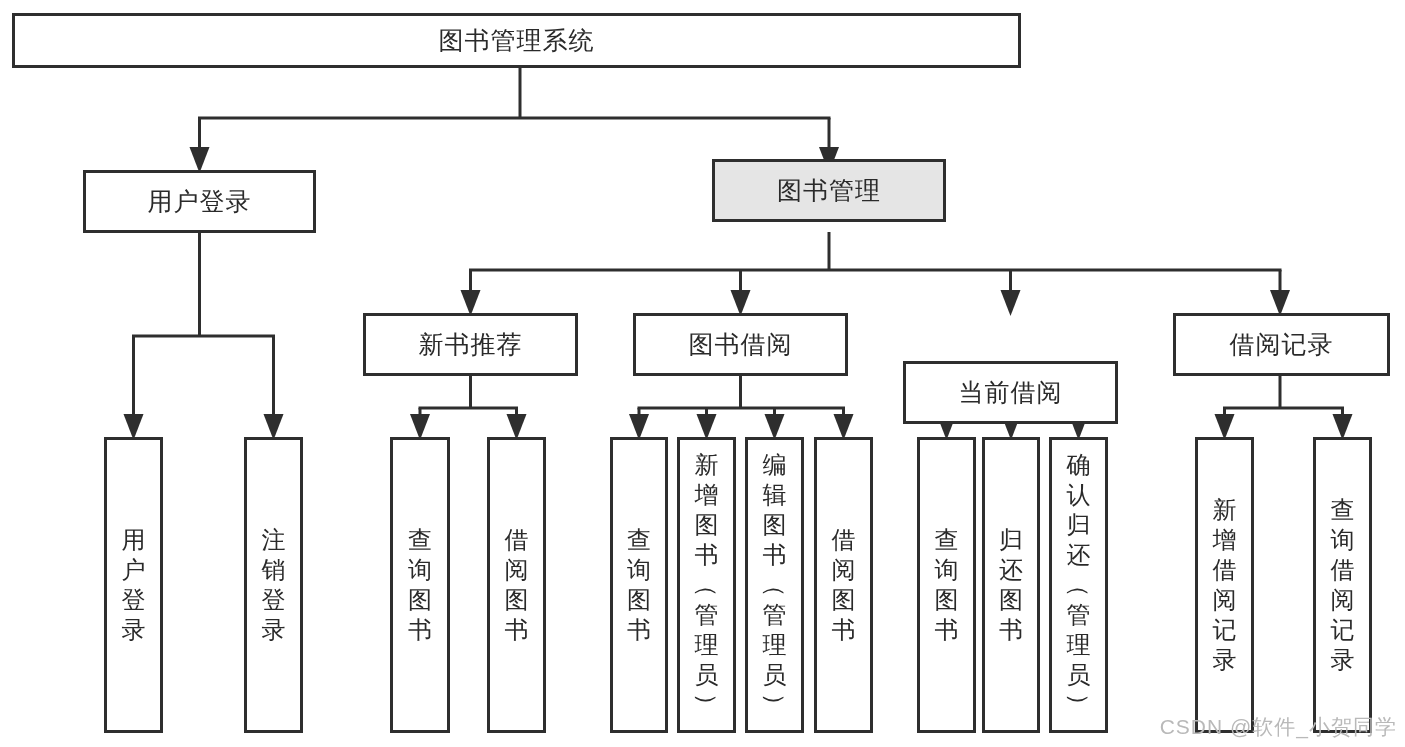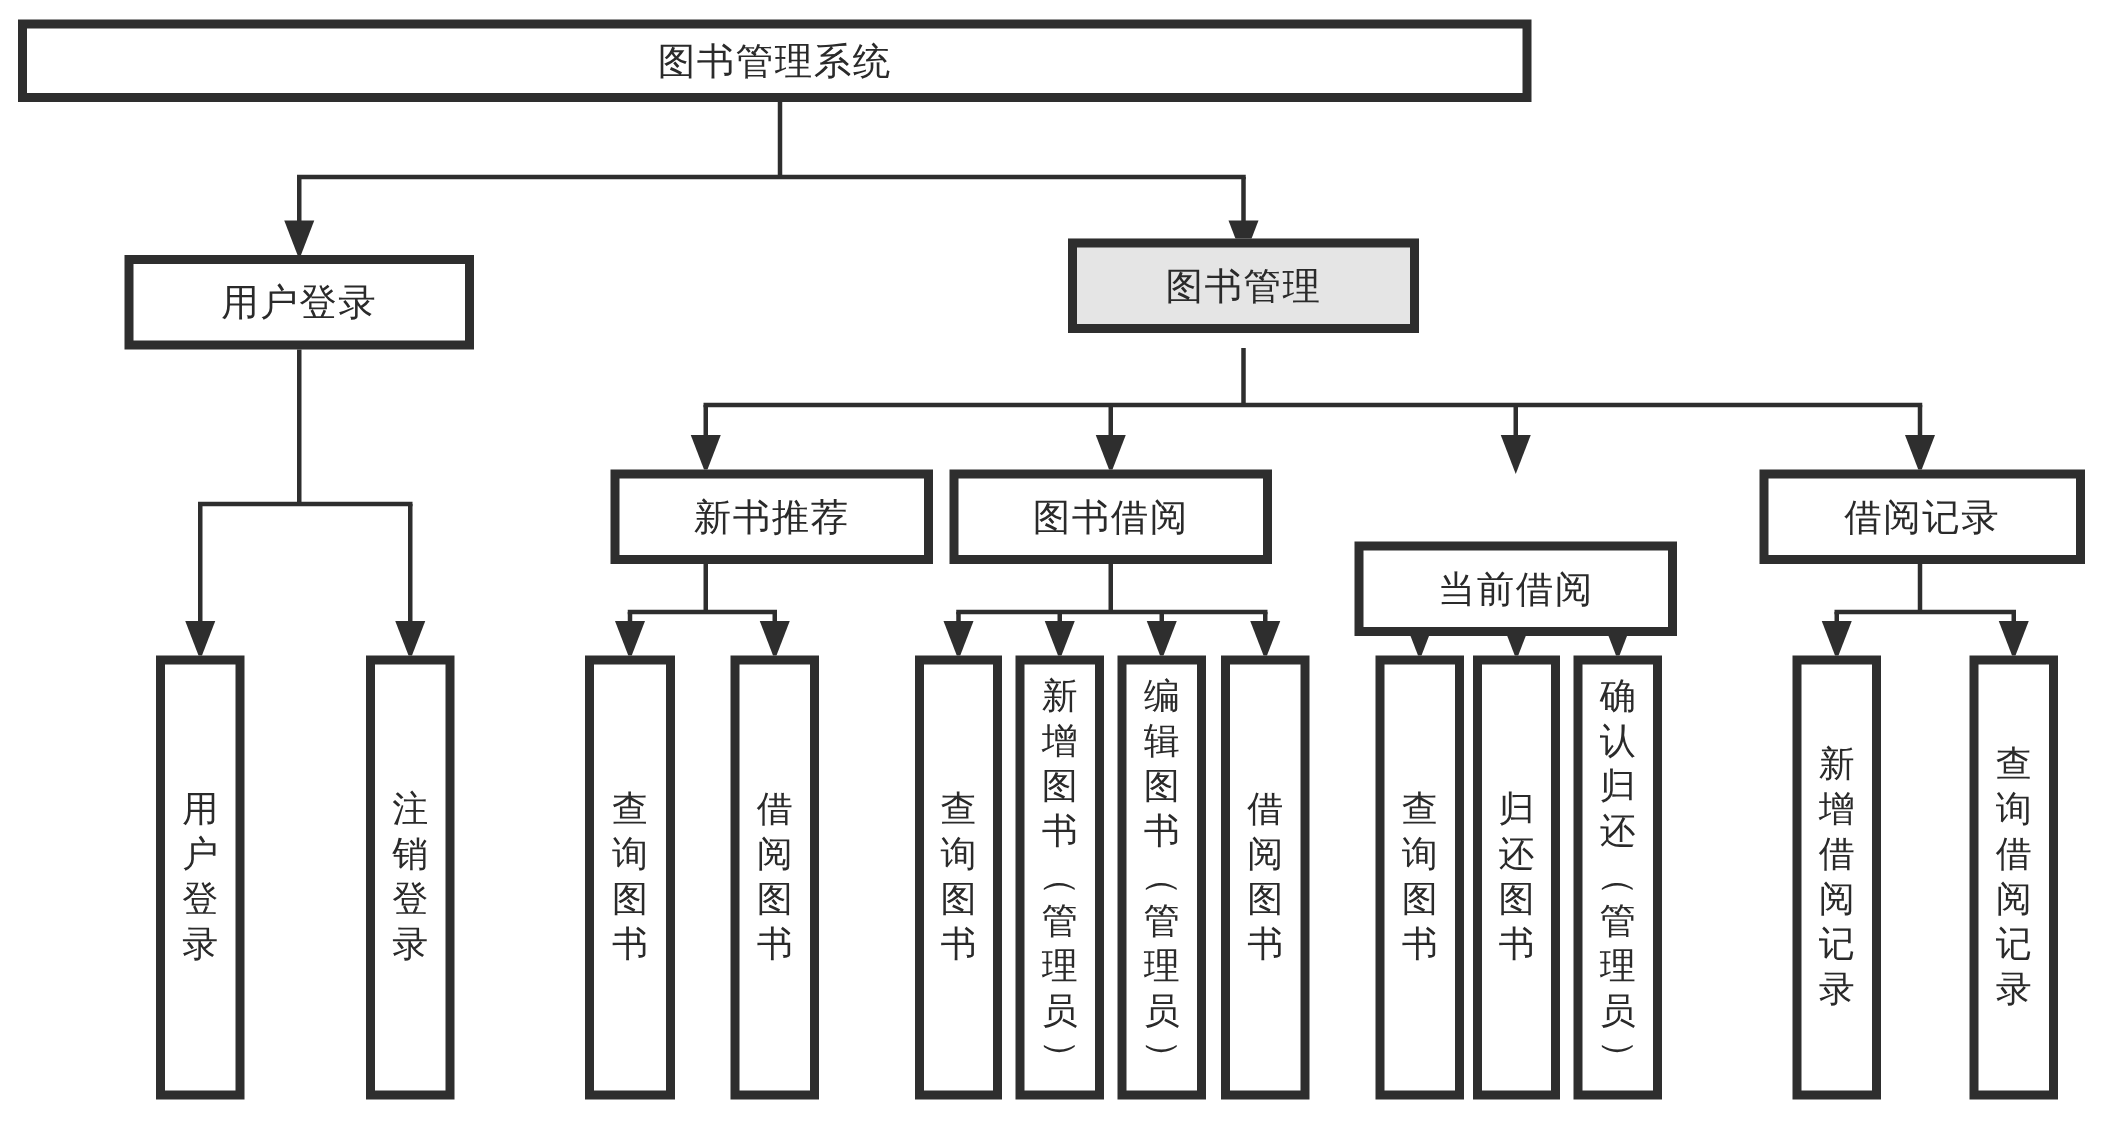--- a/index.html
+++ b/index.html
@@ -10,21 +10,21 @@
     overflow:hidden;
     font-family:"Liberation Sans",sans-serif;
   }
   #connectors{
     position:absolute;left:0;top:0;width:1405px;height:747px;
   }
   .node{
     position:absolute;
     box-sizing:border-box;
     background:#ffffff;
-    border:6px solid #4c1d95;
+    border:3px solid #4c1d95;
     display:flex;
     align-items:center;
     justify-content:center;
     color:#2a2a2a;
   }
   .node.hbox{
     font-size:25px;
     letter-spacing:1px;
     white-space:nowrap;
   }
@@ -116,21 +116,21 @@
   <div id="nodes">
       <div class="node hbox" style="left: 12px; top: 13px; width: 1009px; height: 55px; border-color: rgb(46, 46, 46); background: rgb(255, 255, 255); color: rgb(42, 42, 42);">
         <span class="lbl">图书管理系统</span>
       </div>
       <div class="node hbox" style="left: 83px; top: 170px; width: 233px; height: 63px; border-color: rgb(46, 46, 46); background: rgb(255, 255, 255); color: rgb(42, 42, 42);">
         <span class="lbl">用户登录</span>
       </div>
       <div class="node hbox" style="left: 712px; top: 159px; width: 234px; height: 63px; border-color: rgb(46, 46, 46); background: #e5e5e5; color: rgb(42, 42, 42);">
         <span class="lbl">图书管理</span>
       </div>
-      <div class="node hbox" style="left: 363px; top: 313px; width: 215px; height: 63px; border-color: rgb(46, 46, 46); background: rgb(255, 255, 255); color: rgb(42, 42, 42); margin-left: 44px;">
+      <div class="node hbox" style="left: 363px; top: 313px; width: 215px; height: 63px; border-color: rgb(46, 46, 46); background: rgb(255, 255, 255); color: rgb(42, 42, 42);">
         <span class="lbl">新书推荐</span>
       </div>
       <div class="node hbox" style="left: 633px; top: 313px; width: 215px; height: 63px; border-color: rgb(46, 46, 46); background: rgb(255, 255, 255); color: rgb(42, 42, 42);">
         <span class="lbl">图书借阅</span>
       </div>
       <div class="node hbox" style="left: 903px; top: 313px; width: 215px; height: 63px; border-color: rgb(46, 46, 46); background: rgb(255, 255, 255); color: rgb(42, 42, 42); margin-top: 48px;">
         <span class="lbl">当前借阅</span>
       </div>
       <div class="node hbox" style="left: 1173px; top: 313px; width: 217px; height: 63px; border-color: rgb(46, 46, 46); background: rgb(255, 255, 255); color: rgb(42, 42, 42);">
         <span class="lbl">借阅记录</span>
@@ -252,13 +252,14 @@
         <span class="lbl">
           <span class="ch">查</span>
           <span class="ch">询</span>
           <span class="ch">借</span>
           <span class="ch">阅</span>
           <span class="ch">记</span>
           <span class="ch">录</span>
         </span>
       </div>
     </div>
+  <div class="watermark">CSDN @软件_小贺同学</div>
 </div>
 
 </body></html>

